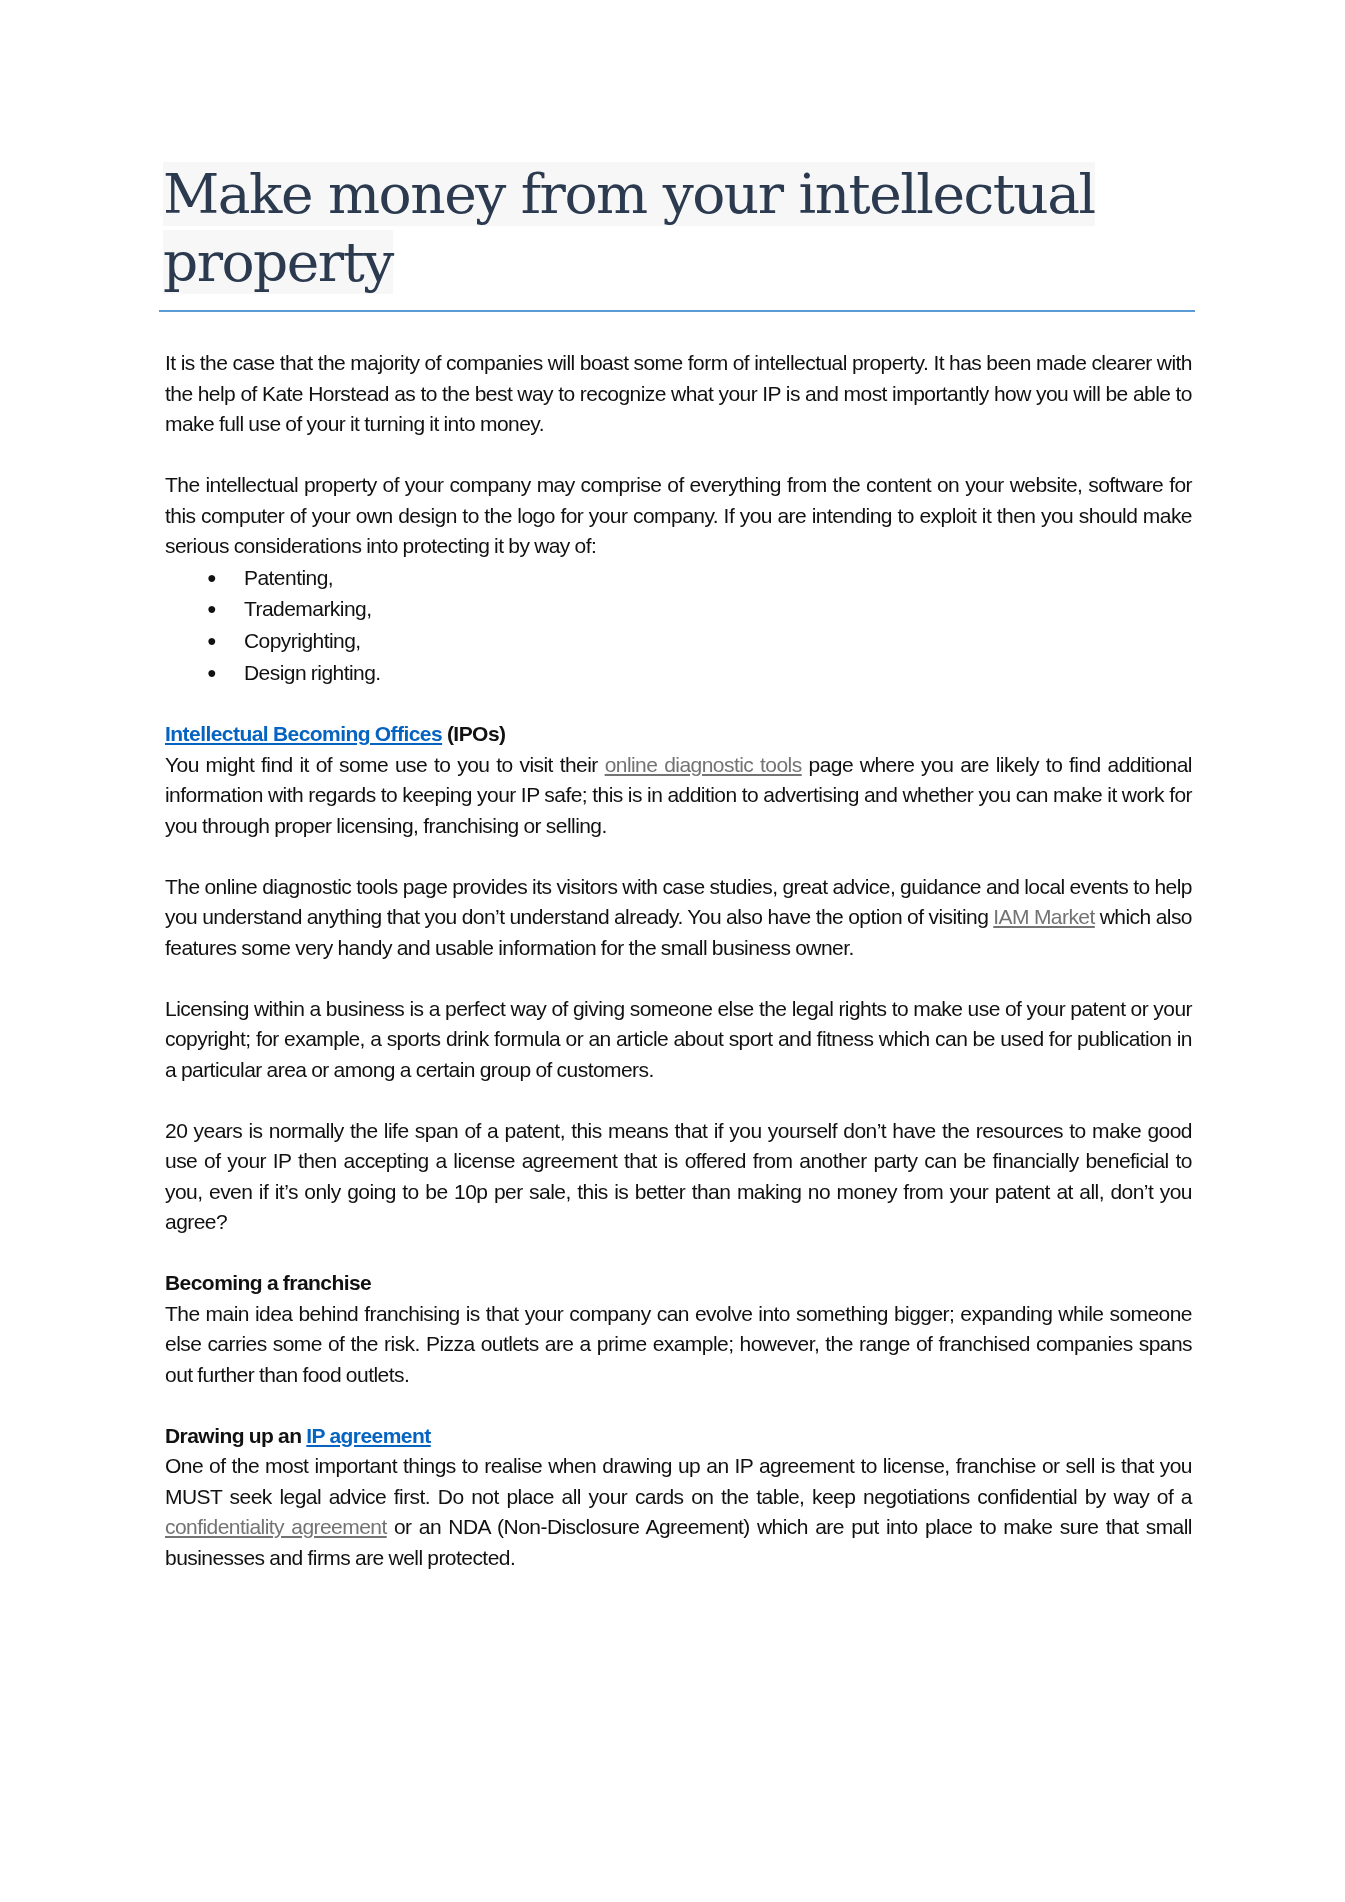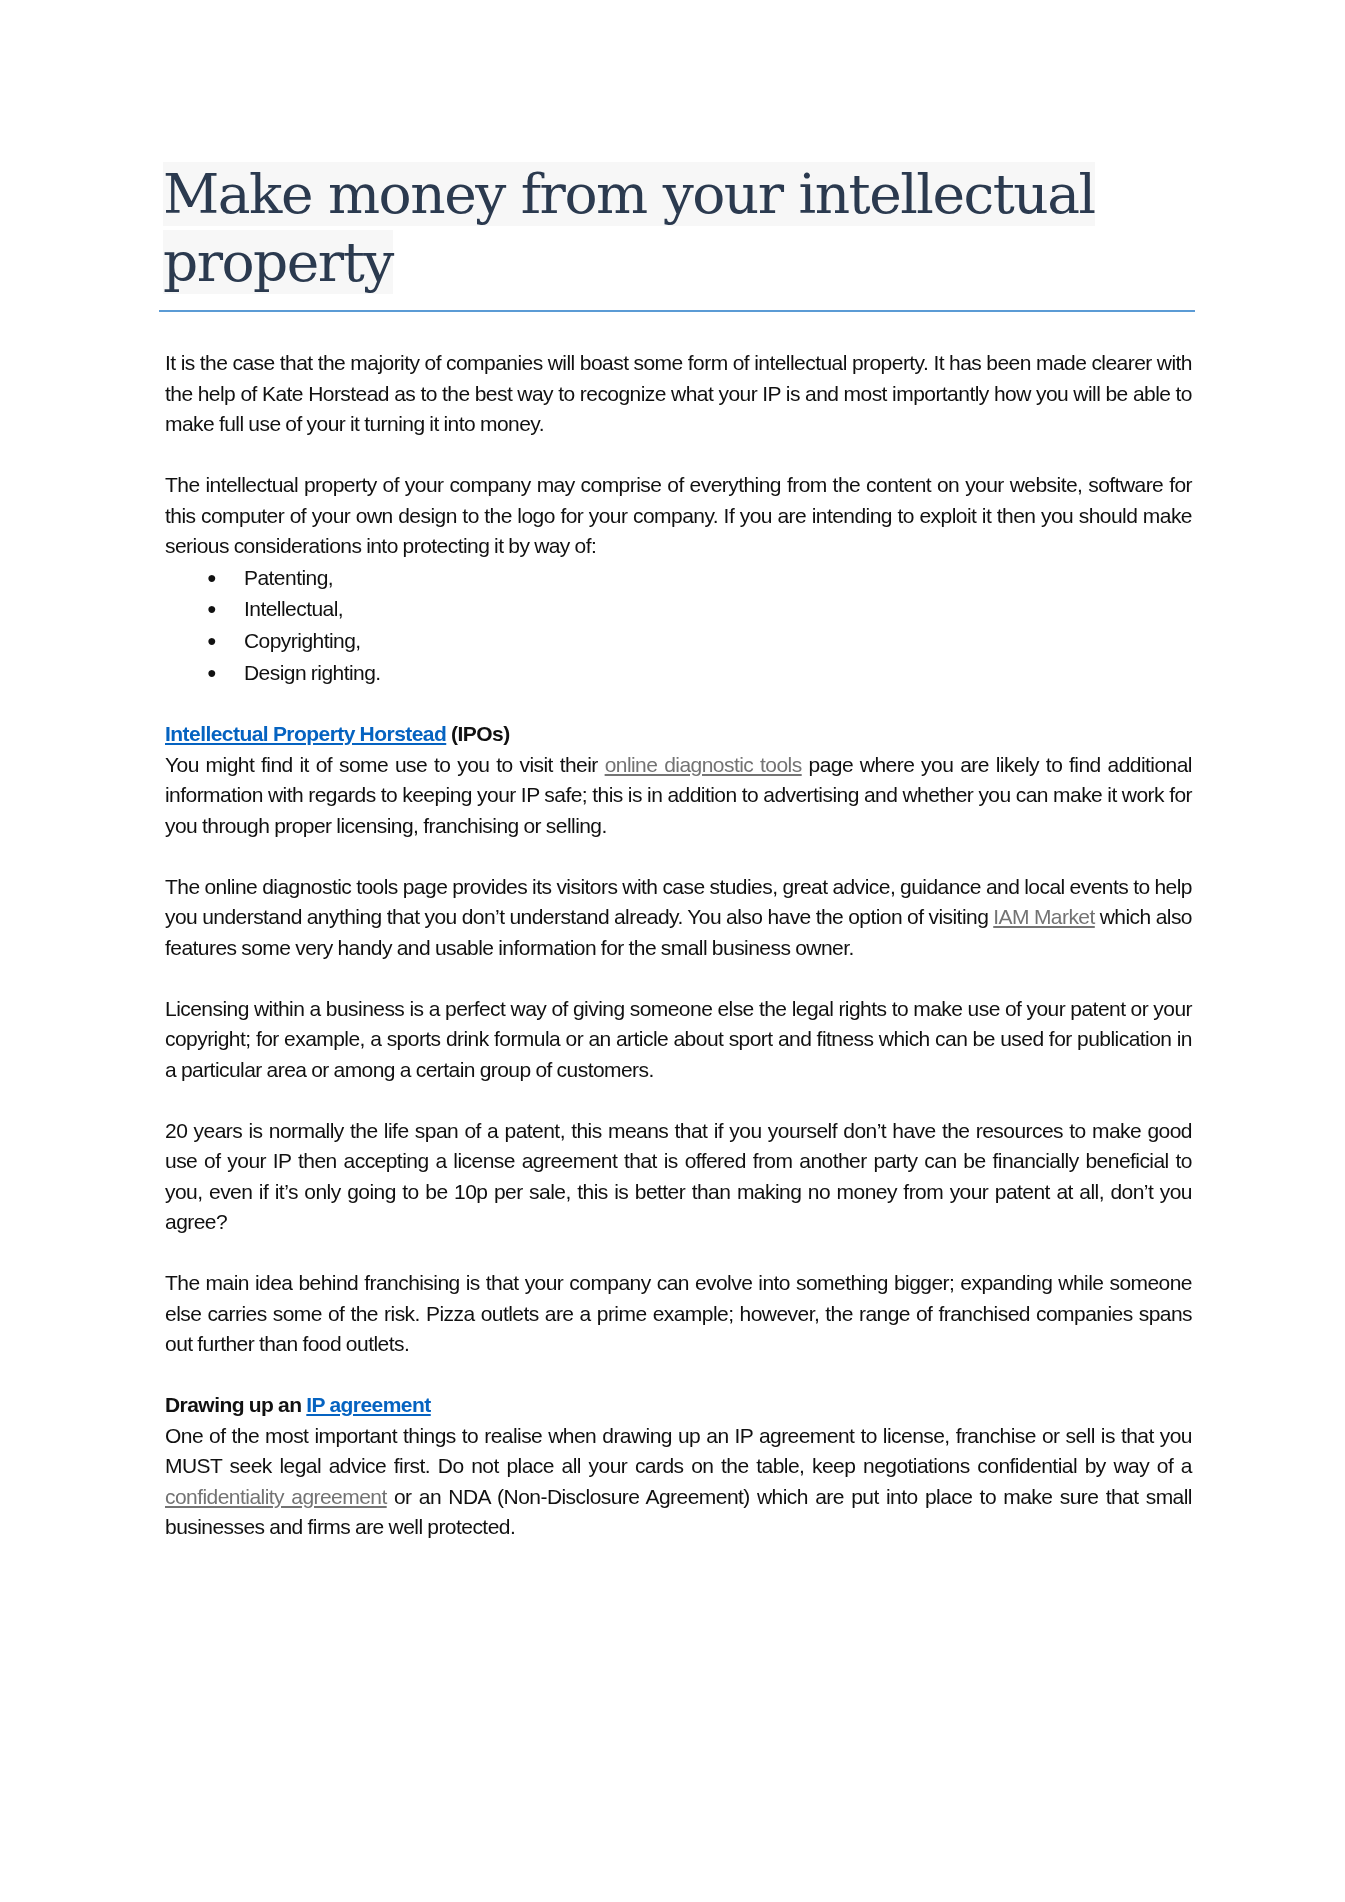--- a/index.html
+++ b/index.html
@@ -34,38 +34,39 @@
   <h1 class="title"><span>Make money from your intellectual property</span></h1>
   <div class="title-rule"></div>
 
   <div class="content">
 
     <p>It is the case that the majority of companies will boast some form of intellectual property. It has been made clearer with the help of Kate Horstead as to the best way to recognize what your IP is and most importantly how you will be able to make full use of your it turning it into money.</p>
     <div class="gap"></div>
     <p>The intellectual property of your company may comprise of everything from the content on your website, software for this computer of your own design to the logo for your company. If you are intending to exploit it then you should make serious considerations into protecting it by way of:</p>
     <ul>
       <li><span class="bullet">●</span><span>Patenting,</span></li>
-      <li><span class="bullet">●</span><span>Intellectual,</span></li>
+      <li><span class="bullet">●</span><span>Trademarking,</span></li>
       <li><span class="bullet">●</span><span>Copyrighting,</span></li>
       <li><span class="bullet">●</span><span>Design righting.</span></li>
     </ul>
     <div class="gap"></div>
 
     <p class="h">
-      <a href="#">Intellectual Property Horstead</a><span> (IPOs)</span>
+      <a href="#">Intellectual Becoming Offices</a><span> (IPOs)</span>
     </p>
     <p><span>You might find it of some use to you to visit their </span><a href="#">online diagnostic tools</a><span> page where you are likely to find additional information with regards to keeping your IP safe; this is in addition to advertising and whether you can make it work for you through proper licensing, franchising or selling.</span></p>
     <div class="gap"></div>
     <p><span>The online diagnostic tools page provides its visitors with case studies, great advice, guidance and local events to help you understand anything that you don’t understand already. You also have the option of visiting </span><a href="#">IAM Market</a><span> which also features some very handy and usable information for the small business owner.</span></p>
     <div class="gap"></div>
 
     <p>Licensing within a business is a perfect way of giving someone else the legal rights to make use of your patent or your copyright; for example, a sports drink formula or an article about sport and fitness which can be used for publication in a particular area or among a certain group of customers.</p>
     <div class="gap"></div>
     <p>20 years is normally the life span of a patent, this means that if you yourself don’t have the resources to make good use of your IP then accepting a license agreement that is offered from another party can be financially beneficial to you, even if it’s only going to be 10p per sale, this is better than making no money from your patent at all, don’t you agree?</p>
     <div class="gap"></div>
 
+    <p class="h">Becoming a franchise</p>
     <p>The main idea behind franchising is that your company can evolve into something bigger; expanding while someone else carries some of the risk. Pizza outlets are a prime example; however, the range of franchised companies spans out further than food outlets.</p>
     <div class="gap"></div>
 
     <p class="h"><span>Drawing up an </span><a href="#">IP agreement</a></p>
     <p><span>One of the most important things to realise when drawing up an IP agreement to license, franchise or sell is that you MUST seek legal advice first. Do not place all your cards on the table, keep negotiations confidential by way of a </span><a href="#">confidentiality agreement</a><span> or an NDA (Non-Disclosure Agreement) which are put into place to make sure that small businesses and firms are well protected.</span></p>
   </div>
 </div>
 
 </body></html>

